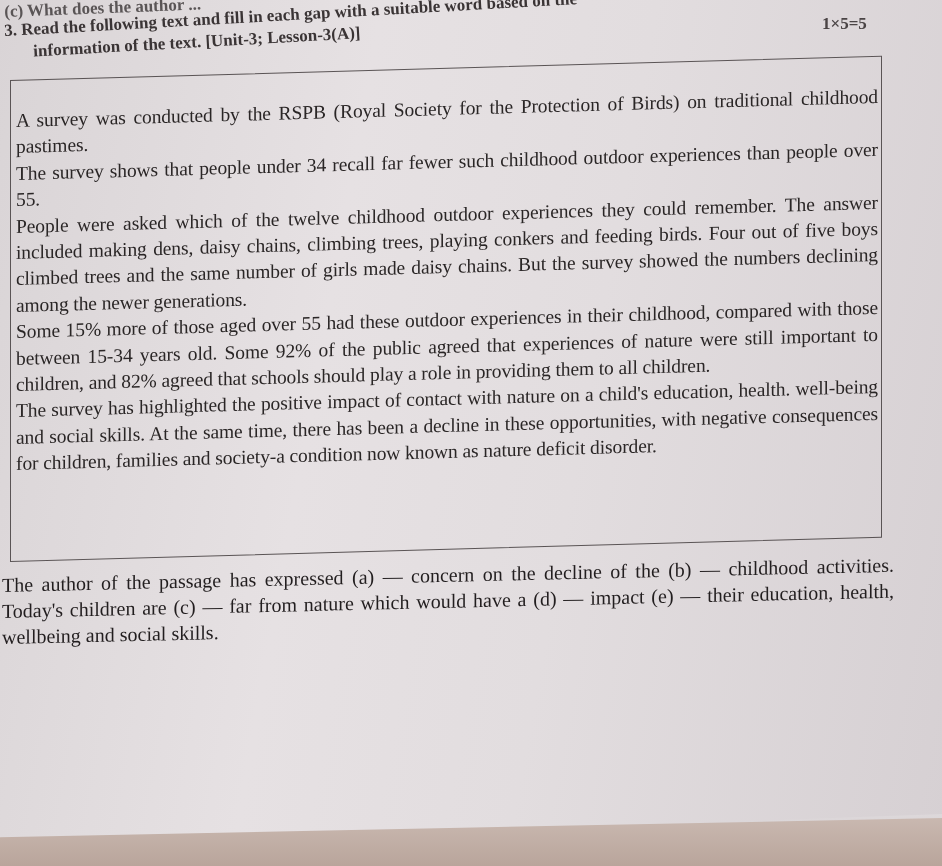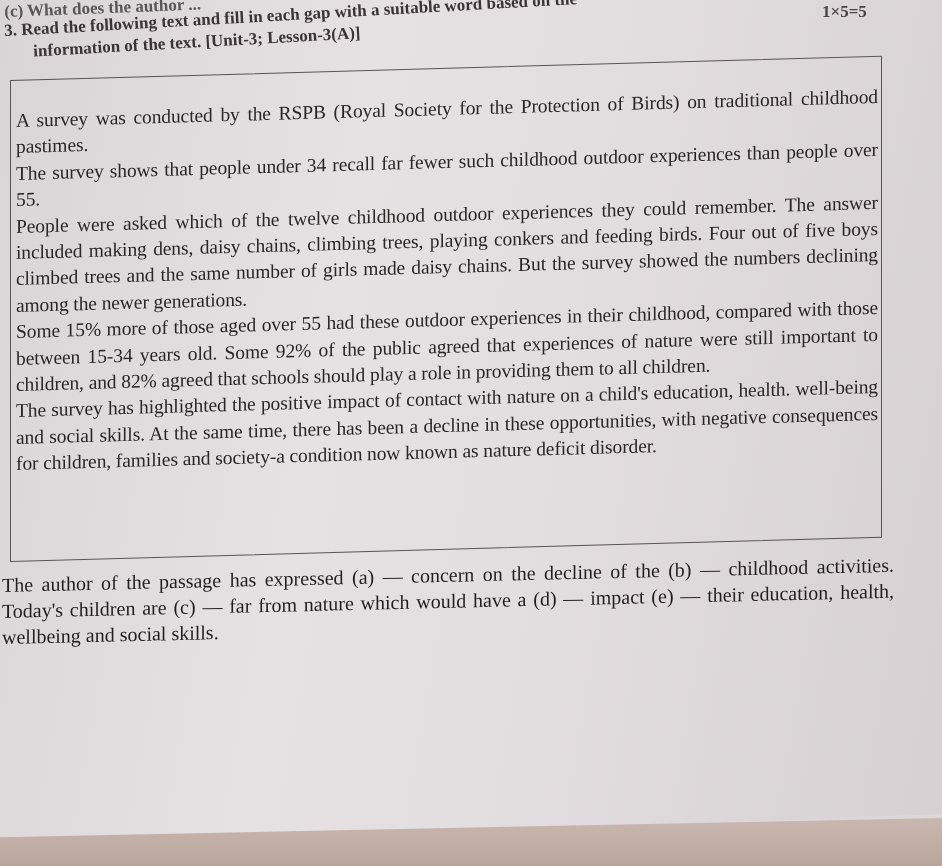--- a/index.html
+++ b/index.html
@@ -22,21 +22,21 @@
     position: absolute; left: 0; right: 0; bottom: 18px; height: 34px;
     background: linear-gradient(180deg, #ddd8da, #d5cfd2);
     clip-path: polygon(0 100%, 100% 0, 100% 20%, 0 100%);
   }
   .prev-q {
     position: absolute; left: 4px; top: 2px;
     font-size: 17px; color: #5a5556; font-weight: bold;
     transform: rotate(-2.2deg); transform-origin: left top;
   }
   .marks {
-    position: absolute; left: 822px; top: 2px;
+    position: absolute; left: 822px; top: 14px;
     font-size: 17px; font-weight: bold; color: #4a4445;
   }
   .q-head {
     position: absolute; left: 6px; top: 20px;
     font-size: 17px; font-weight: bold; color: #3a3435;
     transform: rotate(-3.2deg); transform-origin: left bottom;
     line-height: 22px;
   }
   .q-head .line2 { display:block; padding-left: 28px; }
   .passage-box {

